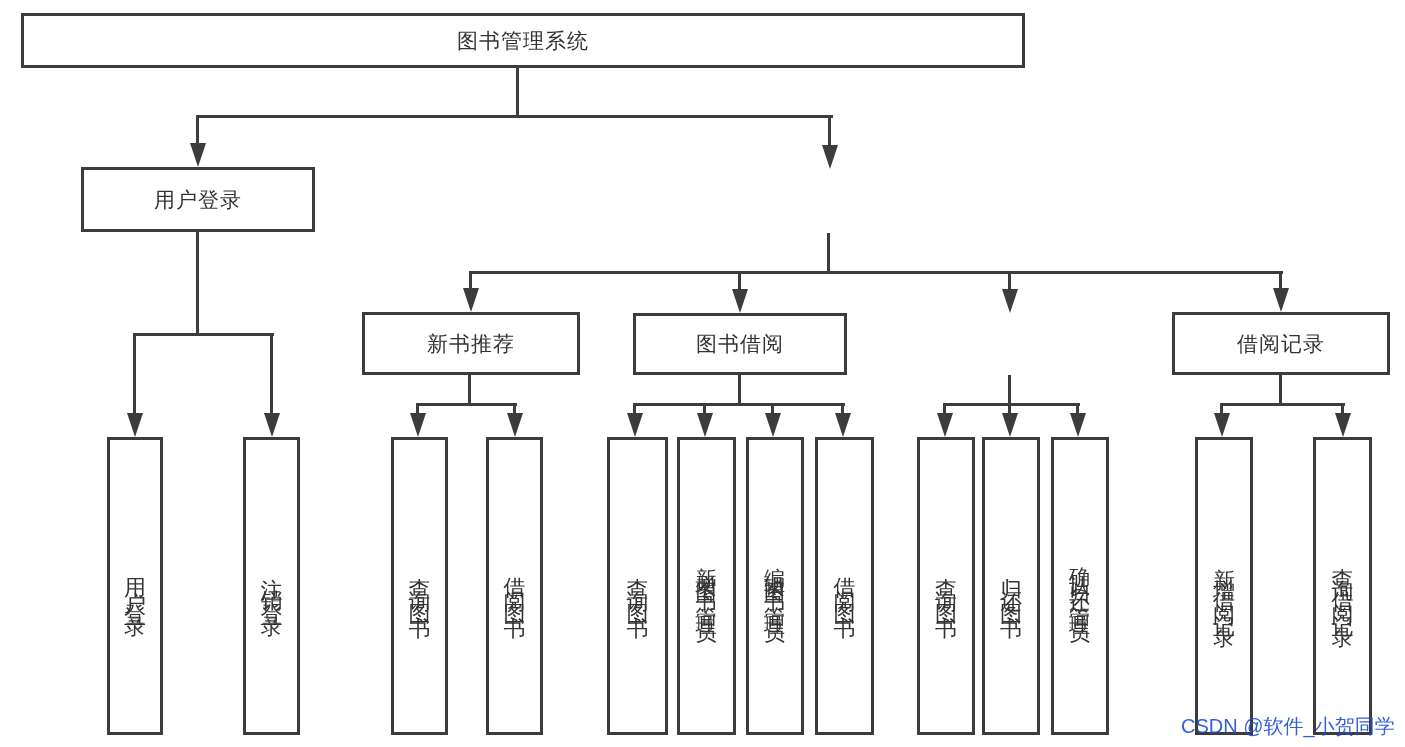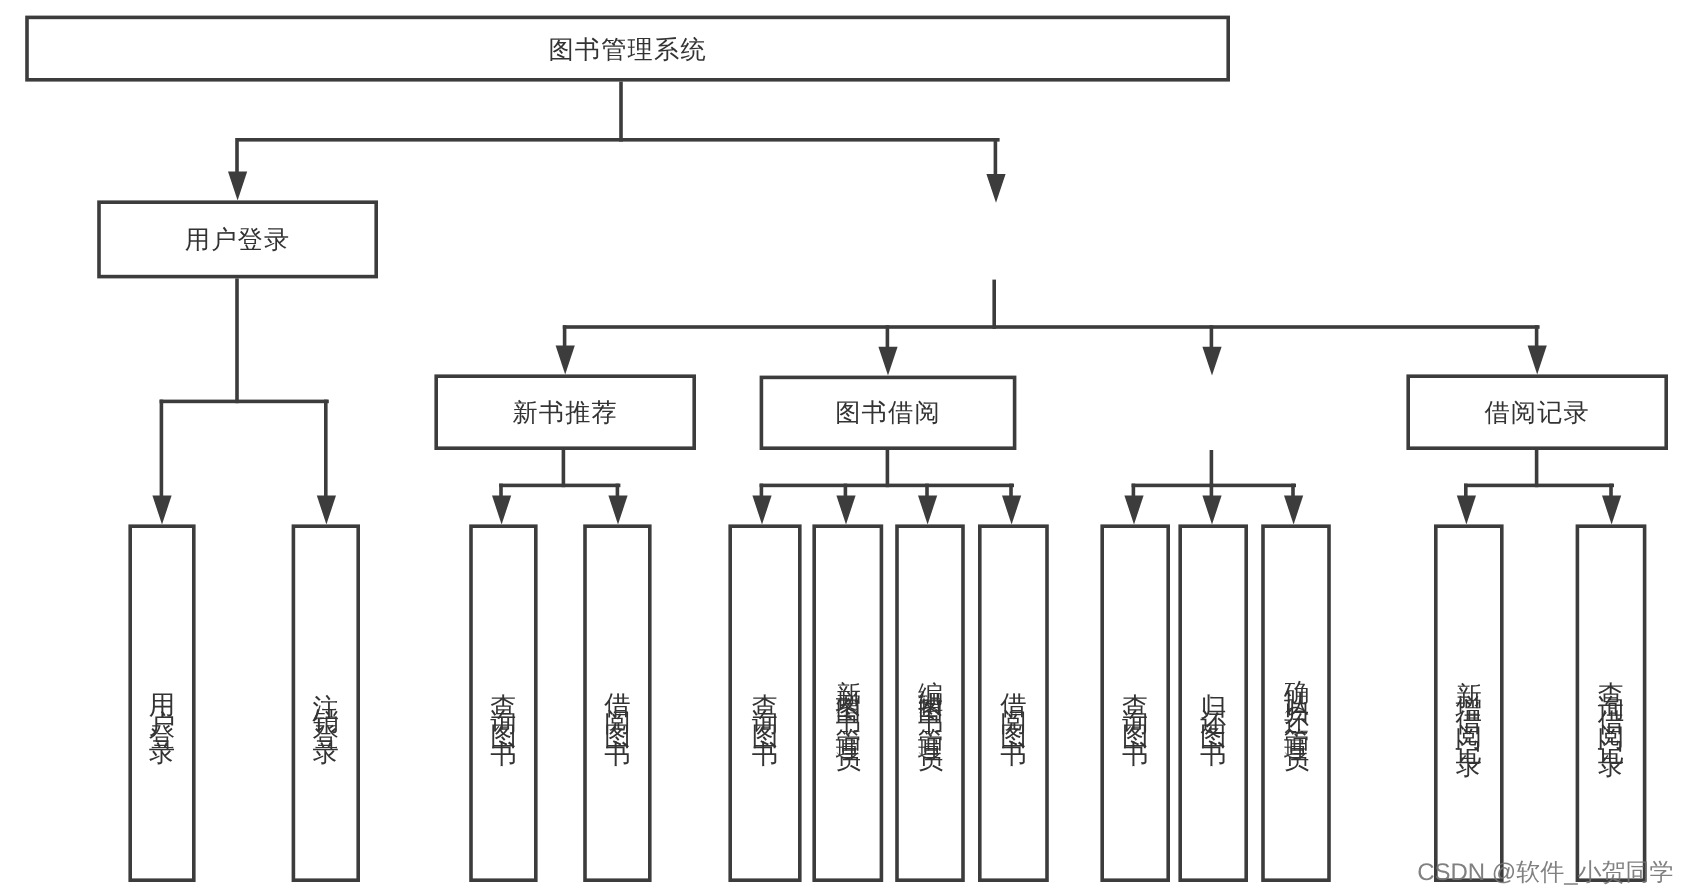--- a/index.html
+++ b/index.html
@@ -45,21 +45,21 @@
   .arrow{
     position:absolute;width:0;height:0;
     border-left:8px solid transparent;
     border-right:8px solid transparent;
     border-top:24px solid #3c3c3c;
   }
   .watermark{
     position:absolute;
     left:1181px;top:713px;
     font-size:20px;
-    color:#737373;
+    color:#1d4ed8;
     opacity:.9;
     white-space:nowrap;
     z-index:5;
   }
 </style>
 </head>
 <body>
 
 <div class="stage">
 

